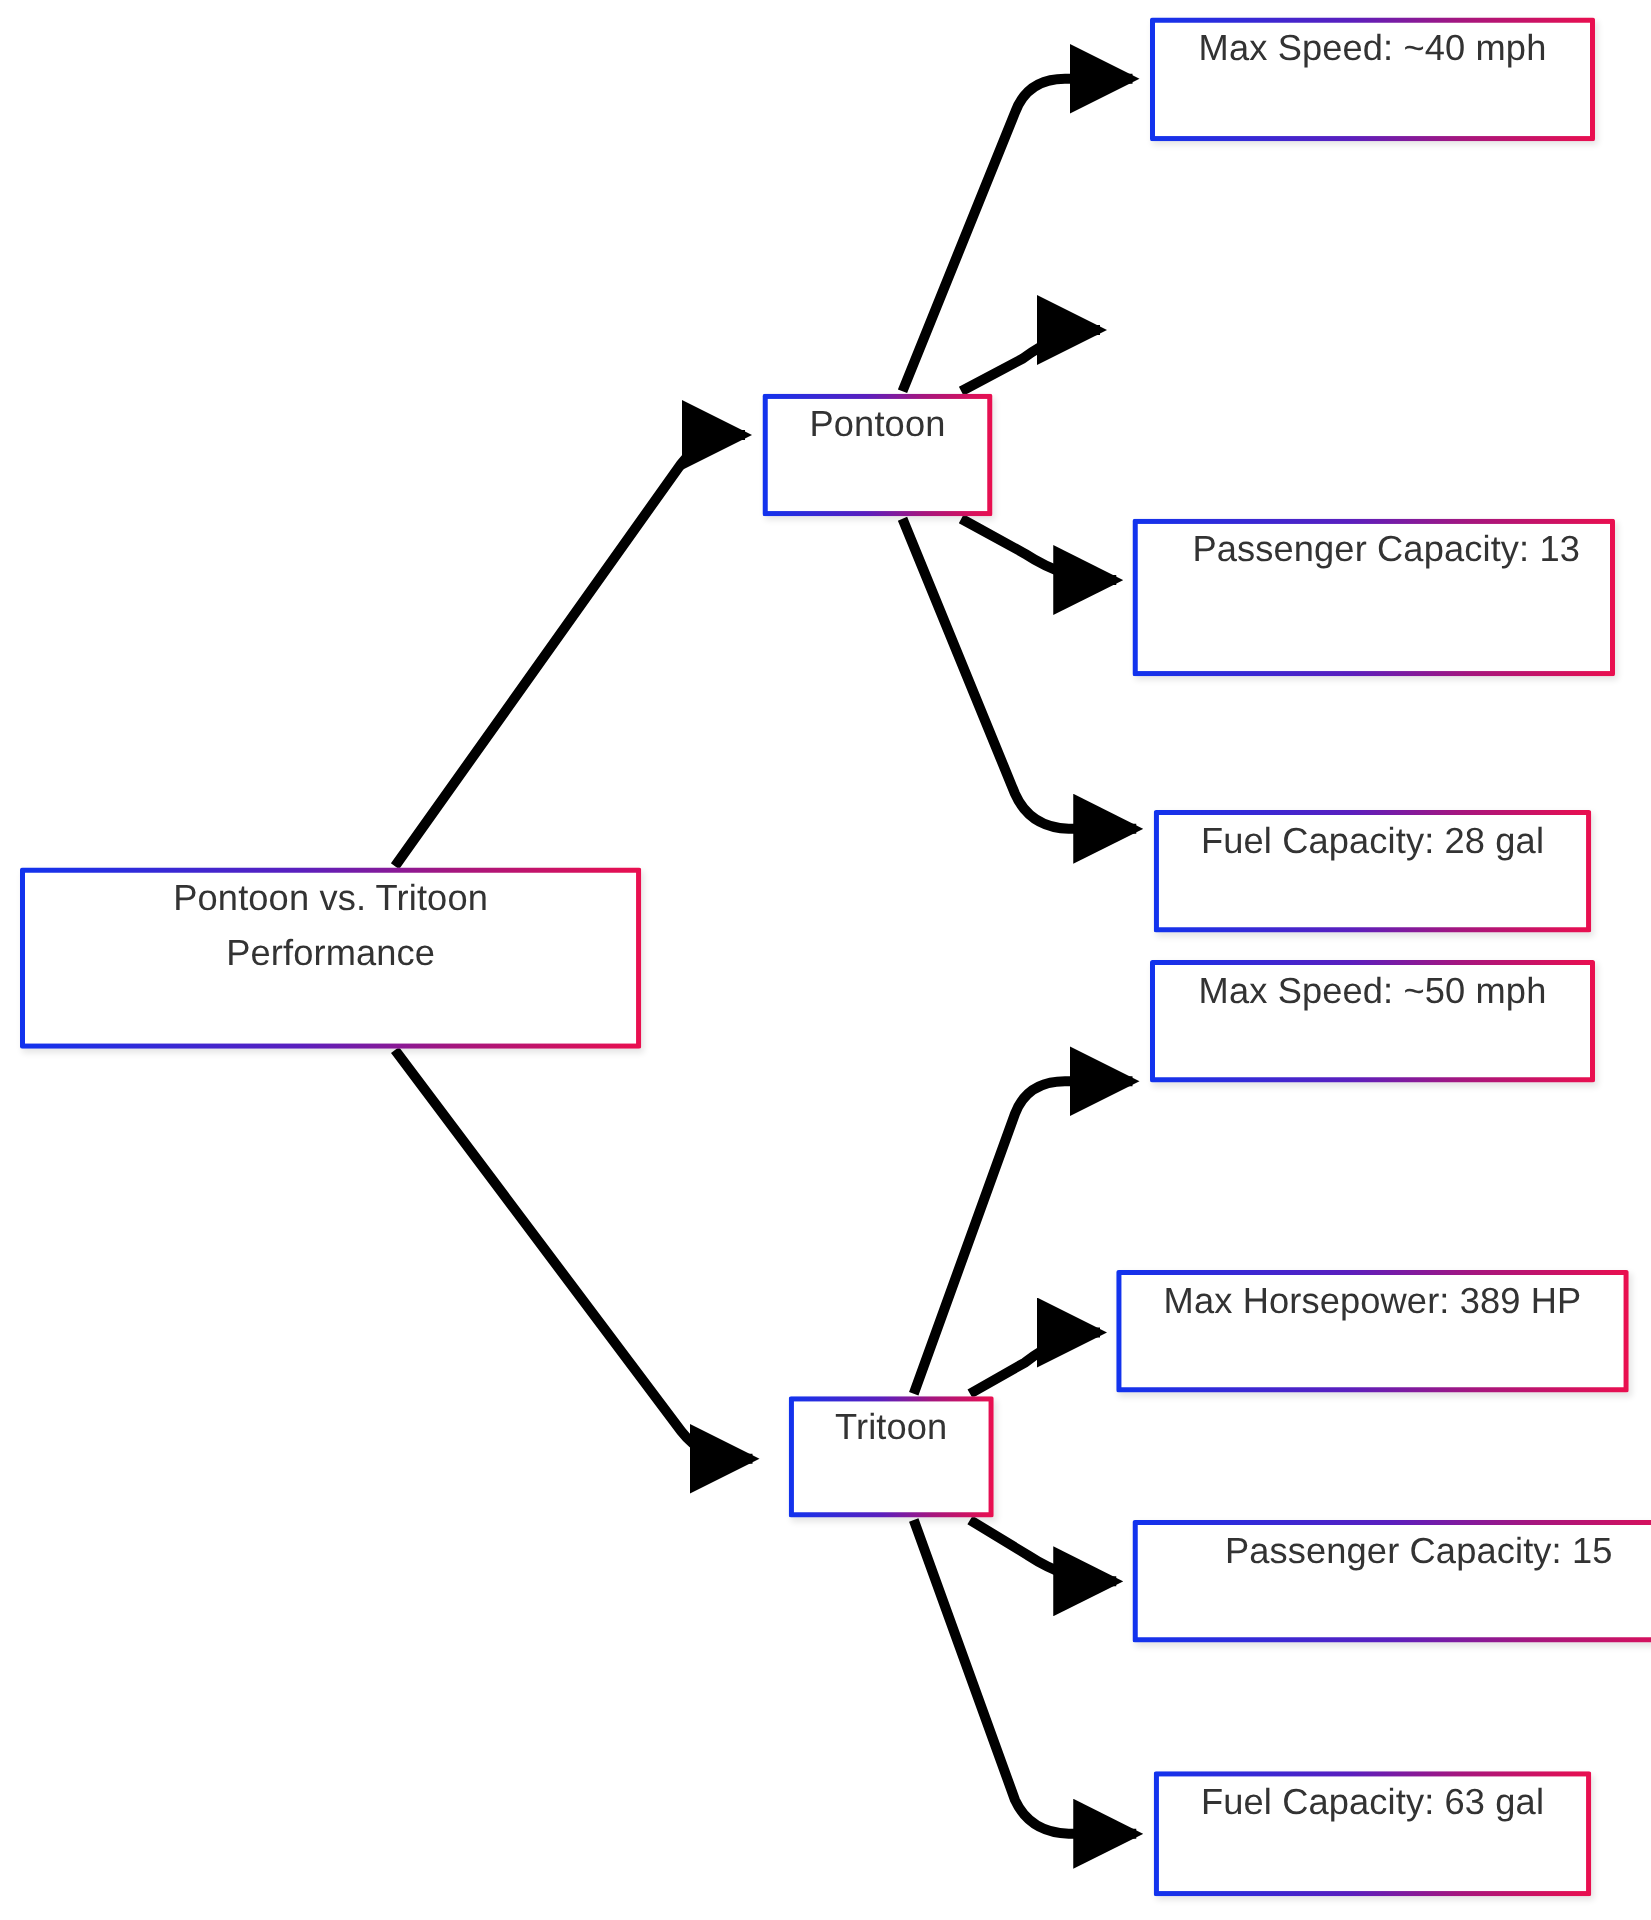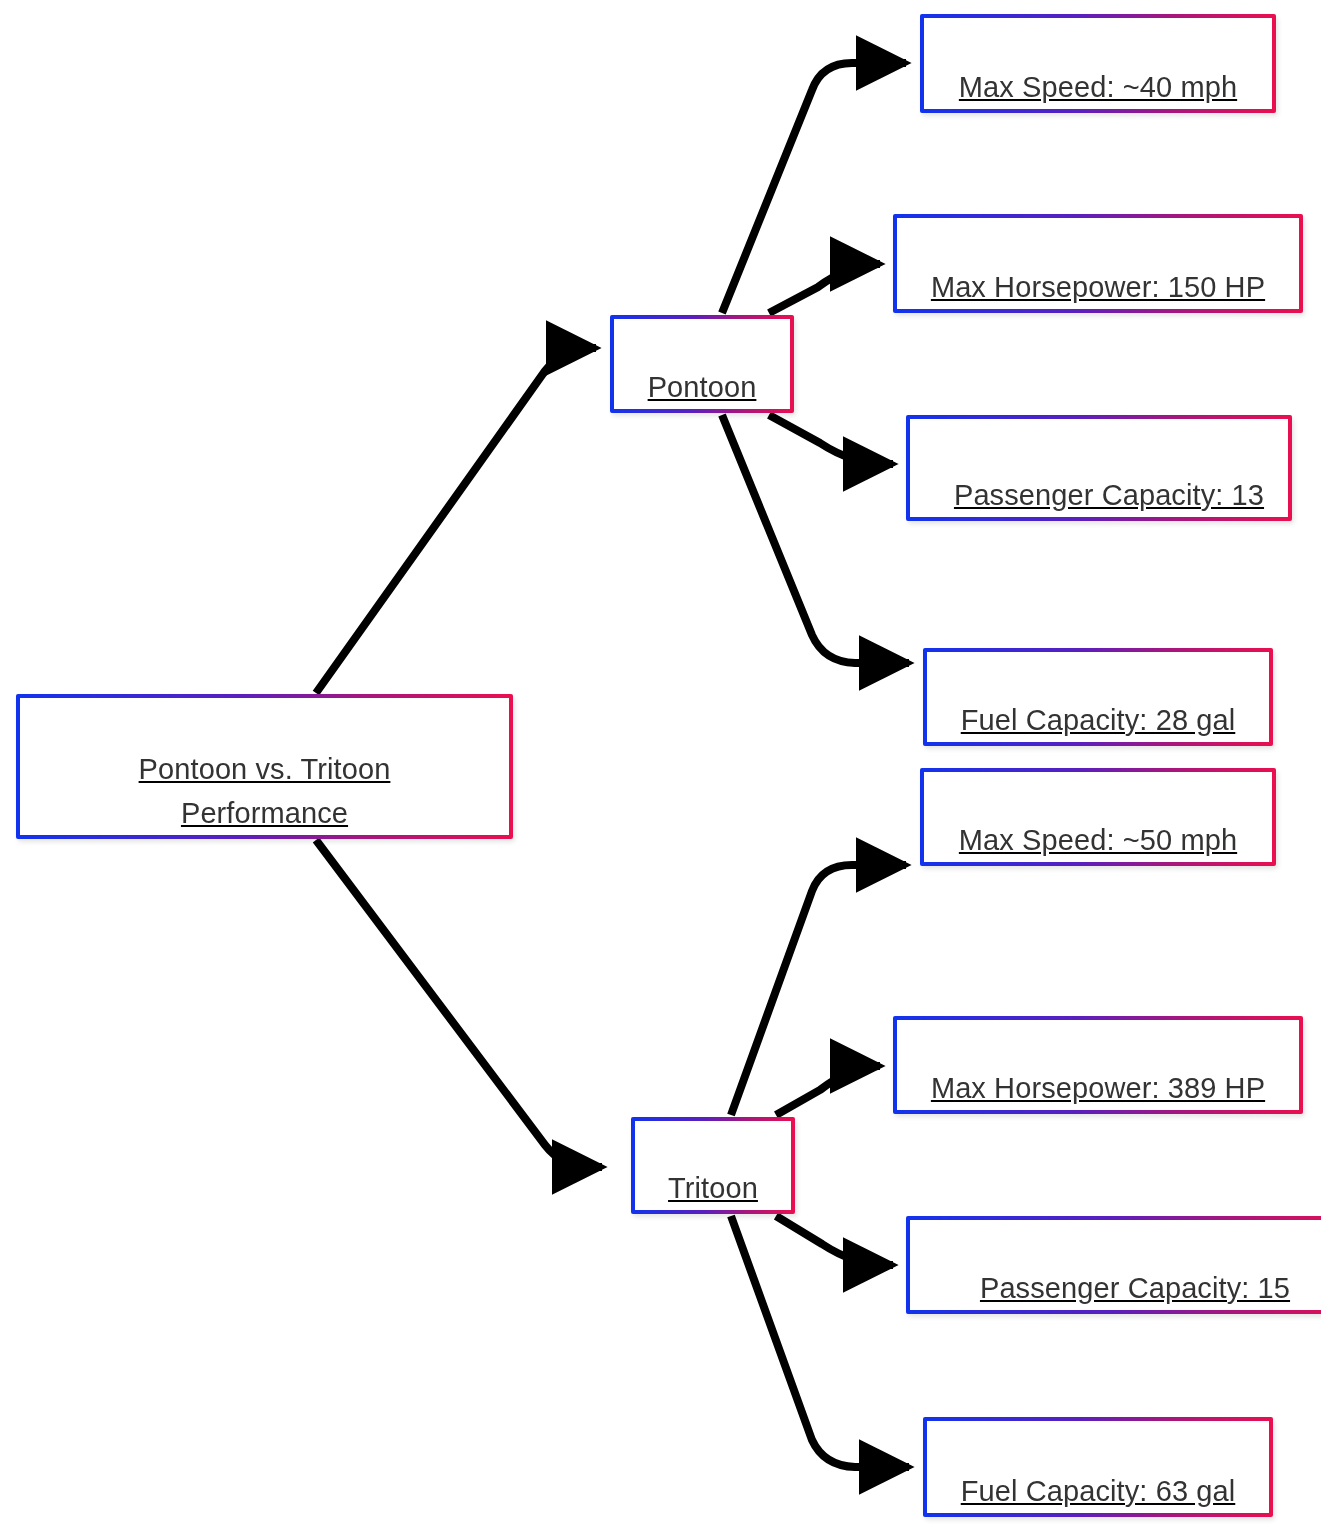--- a/index.html
+++ b/index.html
@@ -30,24 +30,23 @@
     background: #ffffff;
     border: 4px solid transparent;
     border-radius: 2px;
     background-image:
       linear-gradient(#ffffff, #ffffff),
       linear-gradient(90deg, #1133ee 0%, #5a1fbe 45%, #a5167e 70%, #ea0f4f 100%);
     background-origin: border-box;
     background-clip: padding-box, border-box;
     box-shadow: 2px 3px 5px rgba(0,0,0,0.10);
     display: flex;
-    align-items: flex-end;
+    align-items: flex-start;
     justify-content: center;
     text-align: center;
-    text-decoration: underline;
   }
   .node-label {
     color: #333333;
     font-size: 29px;
     line-height: 1.5;
     letter-spacing: 0.1px;
     white-space: pre-line;
     padding: 0 10px;
   }
   .node.root .node-label { font-size: 29px; }
@@ -95,25 +94,22 @@
   </div>
 
   <div class="node" style="left: 619px; top: 1117px; width: 164px; height: 97px; margin-left: 12px;">
     <span class="node-label">Tritoon</span>
   </div>
 
   <div class="node" style="left: 920px; top: 14px; width: 356px; height: 99px;">
     <span class="node-label">Max Speed: ~40 mph</span>
   </div>
 
-  <div class="node" style="left: 893px; top: 214px; width: 410px; height: 99px;">
-    <span class="node-label">Max Horsepower: 150 HP</span>
-  </div>
 
-  <div class="node" style="left: 906px; top: 415px; width: 386px; height: 106px; padding-left: 20px;">
+  <div class="node" style="left: 906px; top: 415px; width: 386px; height: 126px; padding-left: 20px;">
     <span class="node-label">Passenger Capacity: 13</span>
   </div>
 
   <div class="node" style="left: 923px; top: 616px; width: 350px; height: 98px; margin-top: 32px;">
     <span class="node-label">Fuel Capacity: 28 gal</span>
   </div>
 
   <div class="node" style="left: 920px; top: 768px; width: 356px; height: 98px;">
     <span class="node-label">Max Speed: ~50 mph</span>
   </div>

